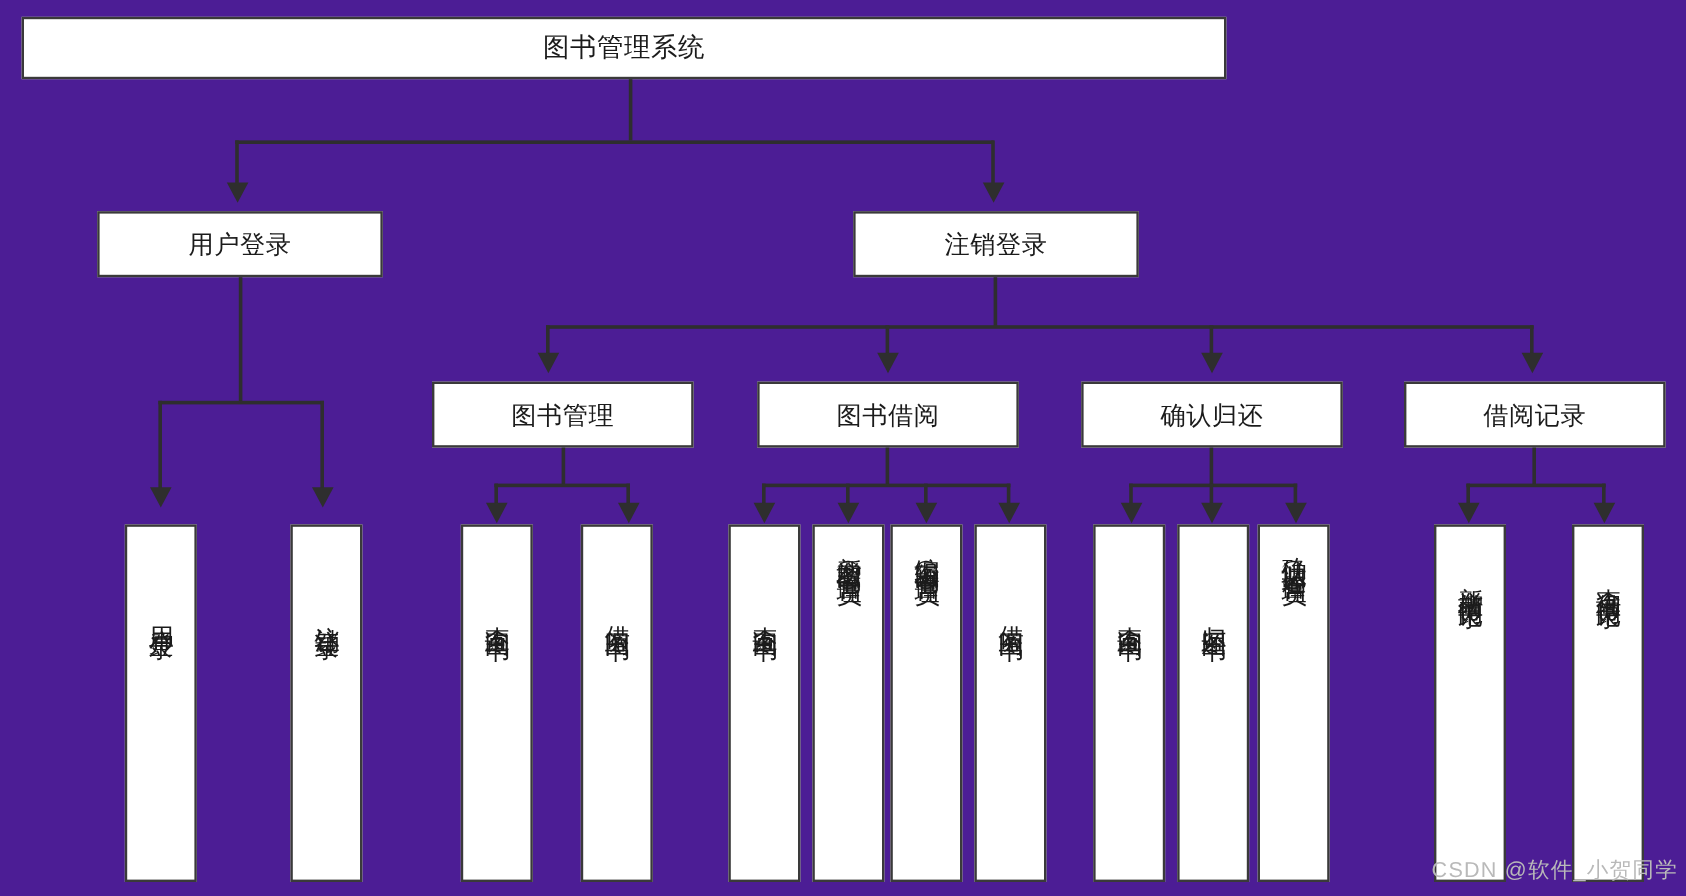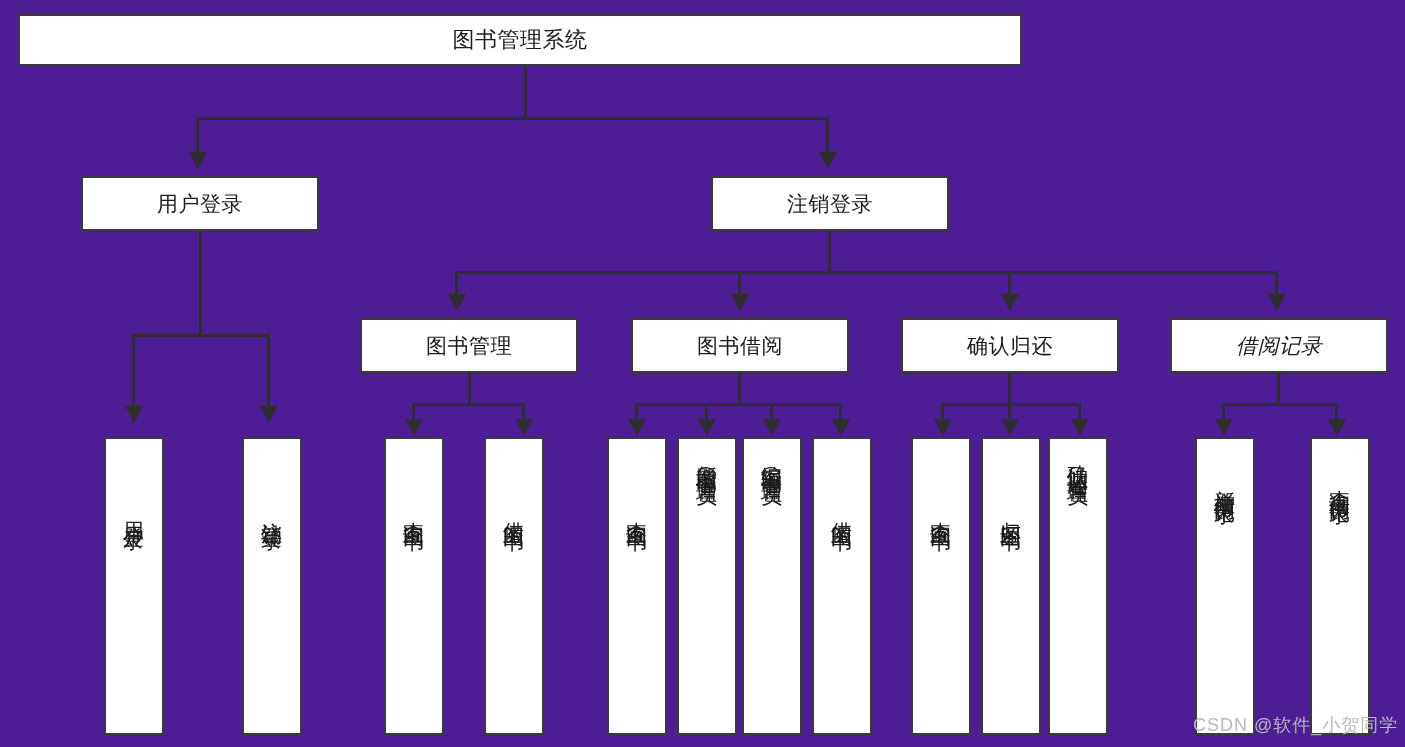--- a/index.html
+++ b/index.html
@@ -119,21 +119,21 @@
 
   <div class="node lvl3" style="left:360px;top:318px;width:218px;height:55px;">
     <span>图书管理</span>
   </div>
   <div class="node lvl3" style="left:631px;top:318px;width:218px;height:55px;">
     <span>图书借阅</span>
   </div>
   <div class="node lvl3" style="left:901px;top:318px;width:218px;height:55px;">
     <span>确认归还</span>
   </div>
-  <div class="node lvl3" style="left:1170px;top:318px;width:218px;height:55px;font-style:italic;">
+  <div class="node lvl3" style="left:1170px;top:318px;width:218px;height:55px;">
     <span>借阅记录</span>
   </div>
 
   <div class="ln v" style="left:468px;top:373px;width:3px;height:32px;"></div>
   <div class="ln h" style="left:412px;top:403px;width:113px;height:3px;"></div>
   <div class="ln v" style="left:412px;top:403px;width:3px;height:18px;"></div>
   <div class="arrow" style="left:405px;top:419px;"></div>
   <div class="ln v" style="left:522px;top:403px;width:3px;height:18px;"></div>
   <div class="arrow" style="left:515px;top:419px;"></div>
 

